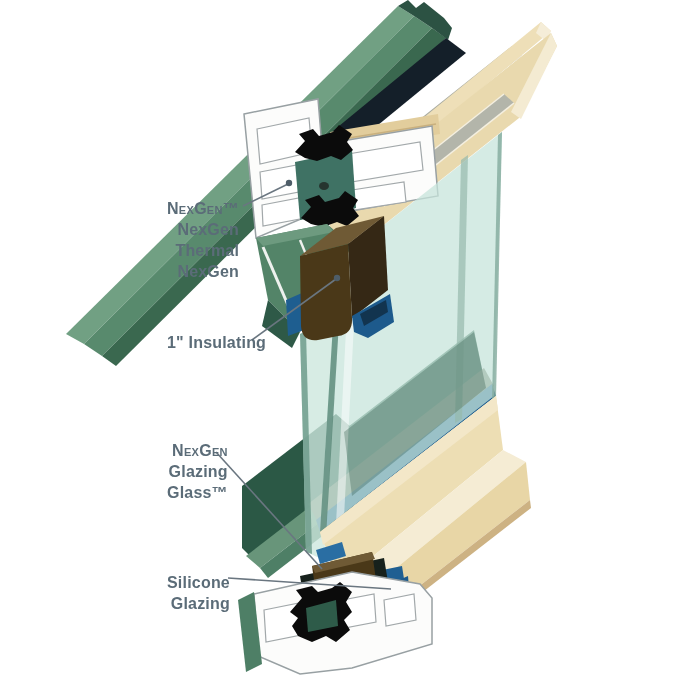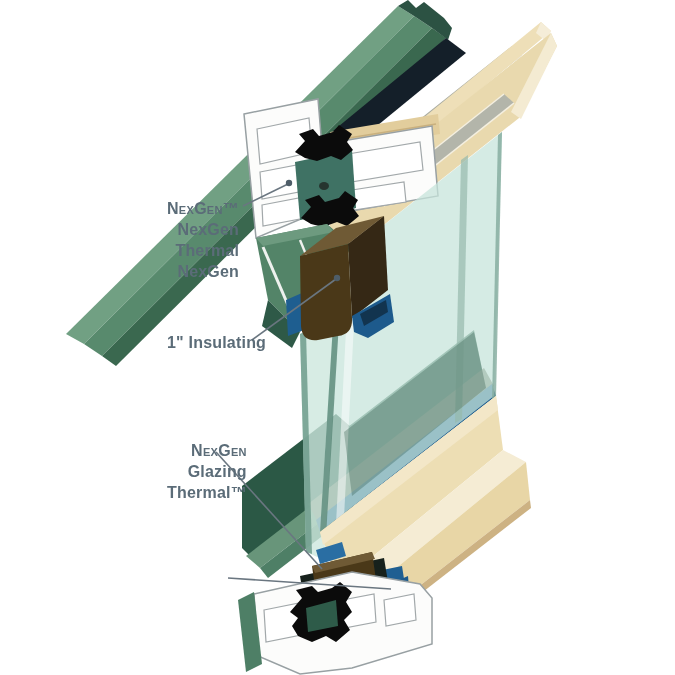--- a/index.html
+++ b/index.html
@@ -152,17 +152,21 @@
   <span class="ln">NexGen</span>
 </div>
 
 <div class="callout" style="left:167px;top:332px;">
   <span class="ln">1" Insulating</span>
 </div>
 
 <div class="callout" style="left:167px;top:440px;">
   <span class="ln sc">NexGen</span>
   <span class="ln">Glazing</span>
-  <span class="ln">Thermal™</span>
+  <span class="ln">Glass™</span>
 </div>
 
+<div class="callout" style="left:167px;top:572px;">
+  <span class="ln">Silicone</span>
+  <span class="ln">Glazing</span>
+</div>
 
 </div>
 
 </body></html>

